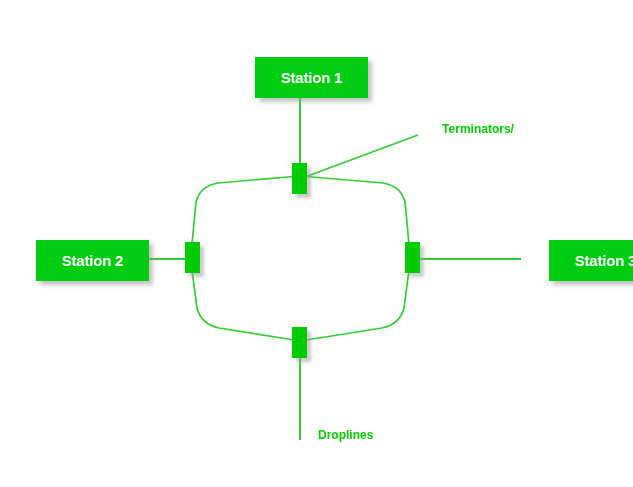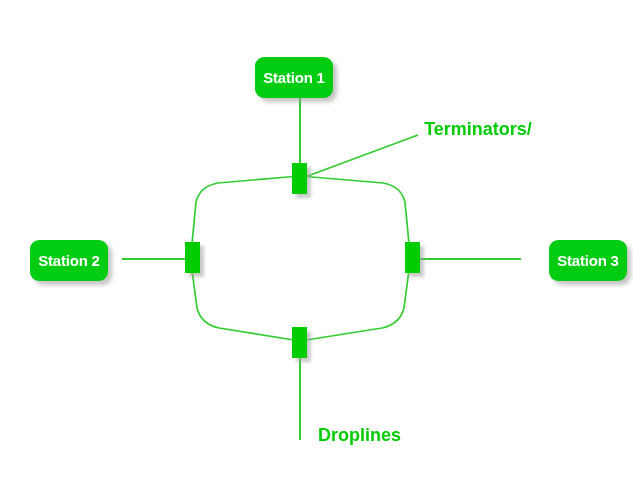--- a/index.html
+++ b/index.html
@@ -24,39 +24,39 @@
   .svg-layer {
     position: absolute;
     left: 0;
     top: 0;
     width: 633px;
     height: 487px;
   }
   
   .station {
     position: absolute;
-    width: 78px;
+    width: 113px;
     height: 41px;
-    border-radius: 9px;
+    border-radius: 0;
     background: #00cc11;
     box-shadow: 4px 4px 4px rgba(150,150,150,0.55);
     display: flex;
     align-items: center;
     justify-content: center;
   }
   .station-label {
     color: #ffffff;
     font-family: "Liberation Sans", sans-serif;
     font-size: 15px;
     font-weight: bold;
     letter-spacing: -0.2px;
     white-space: nowrap;
   }
   #station-1 { left: 255px; top: 57px; }
-  #station-2 { left: 30px;  top: 240px; }
+  #station-2 { left: 36px;  top: 240px; }
   #station-3 { left: 549px; top: 240px; }
   #station-4 { left: 255px; top: 437px; }
 
   
   .terminator {
     position: absolute;
     width: 15px;
     height: 31px;
     background: #00cc00;
     box-shadow: 4px 4px 3px rgba(160,160,160,0.55);
@@ -64,21 +64,21 @@
   #terminator-top    { left: 292px; top: 163px; }
   #terminator-left   { left: 185px; top: 242px; }
   #terminator-right  { left: 405px; top: 242px; }
   #terminator-bottom { left: 292px; top: 327px; }
 
   
   .annotation {
     position: absolute;
     color: #00cc00;
     font-family: "Liberation Sans", sans-serif;
-    font-size: 18px;
+    font-size: 12px;
     font-weight: bold;
     white-space: nowrap;
     line-height: 18px;
   }
   #label-terminators {
     left: 420px;
     top: 120px;
     text-align: center;
     width: 116px;
   }

